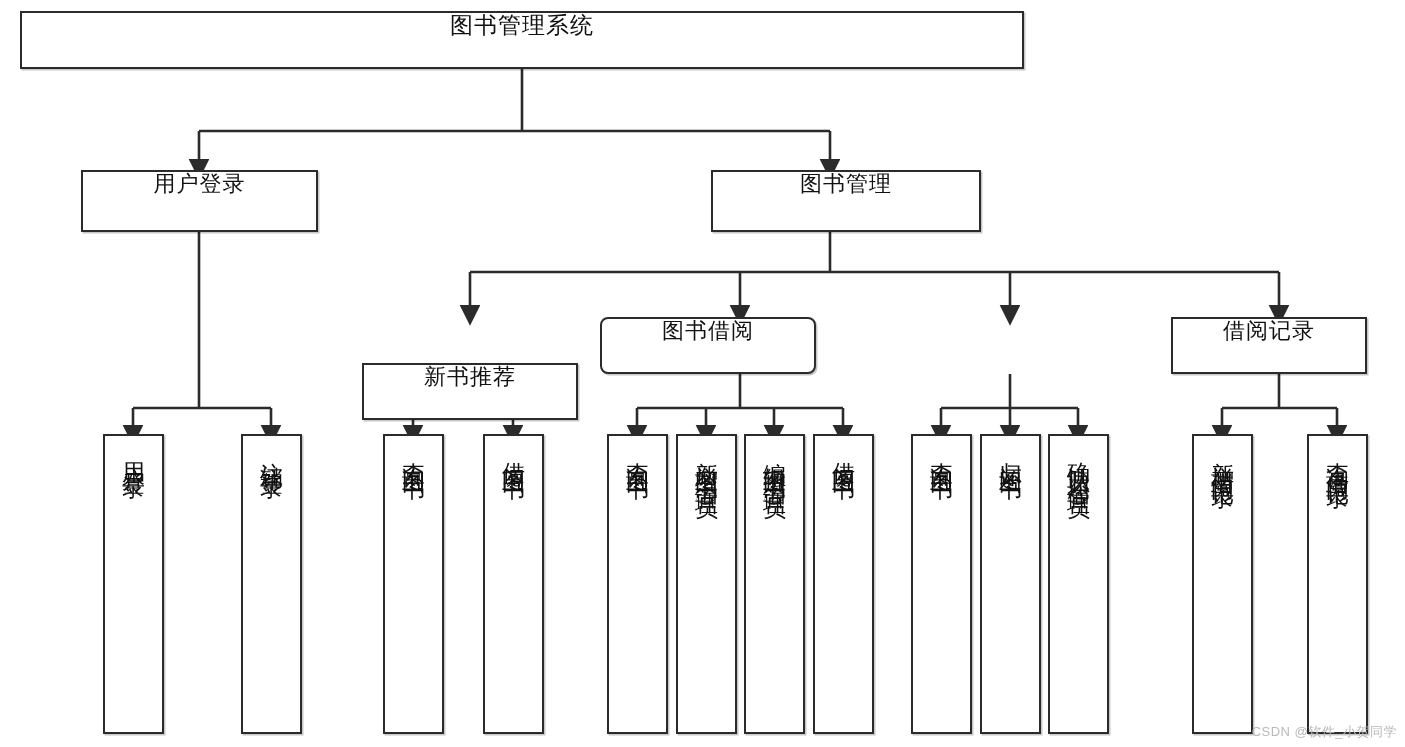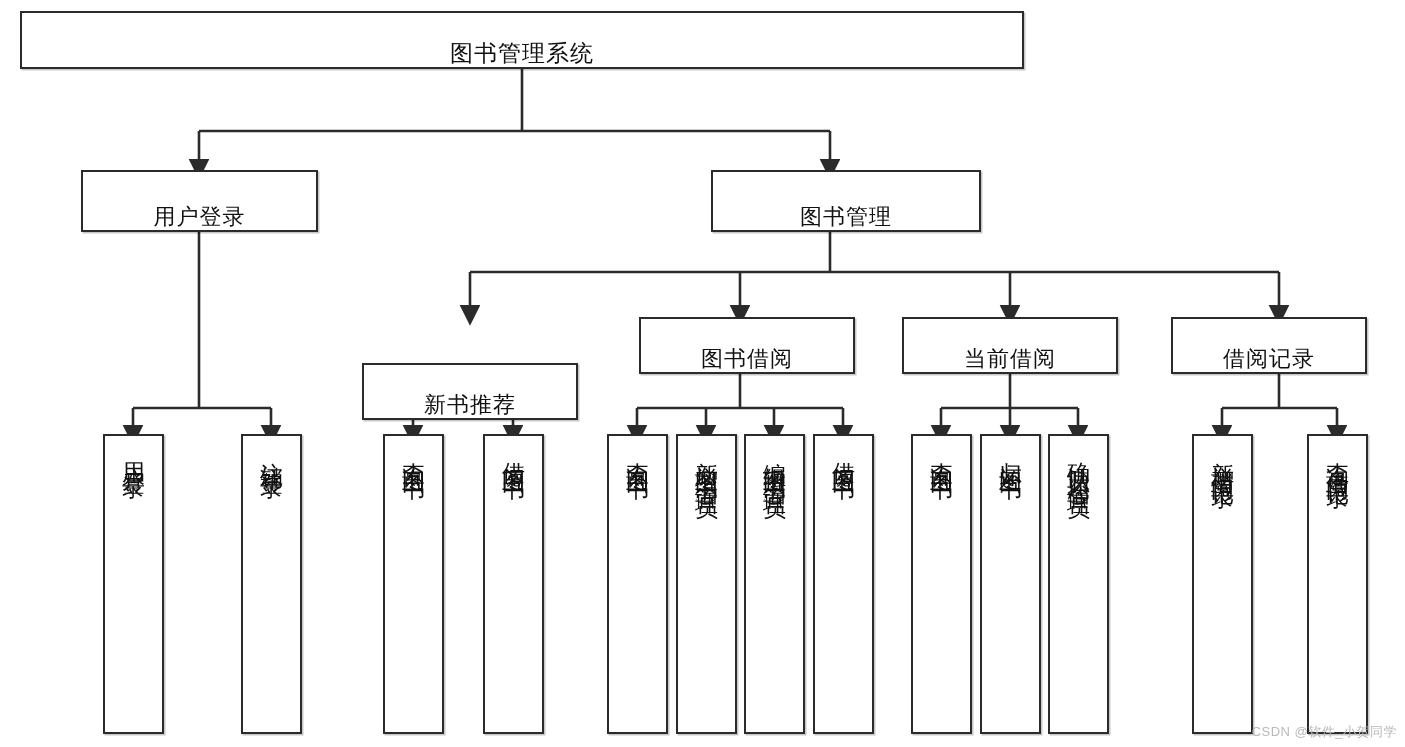--- a/index.html
+++ b/index.html
@@ -13,21 +13,21 @@
   }
   #stage{position:absolute;left:0;top:0;width:1405px;height:747px;}
   svg.wires{position:absolute;left:0;top:0;width:1405px;height:747px;pointer-events:none;}
 
   .node{
     position:absolute;
     box-sizing:border-box;
     background:#ffffff;
     border:2.5px solid #2b2b2b;
     display:flex;
-    align-items:flex-end;
+    align-items:flex-start;
     justify-content:center;
     color:#111111;
     box-shadow:1.5px 1.5px 0 rgba(0,0,0,.22);
   }
   .node .lbl{
     display:block;
     letter-spacing:1px;
     line-height:1.12;
     white-space:nowrap;
   }
@@ -117,25 +117,22 @@
   <div class="node h-node" style="left:81px;top:170px;width:237px;height:62px;">
     <span class="lbl">用户登录</span>
   </div>
   <div class="node h-node" style="left:711px;top:170px;width:270px;height:62px;">
     <span class="lbl">图书管理</span>
   </div>
 
   <div class="node h-node" style="left:362px;top:317px;width:216px;height:57px;margin-top:46px;">
     <span class="lbl">新书推荐</span>
   </div>
-  <div class="node h-node" style="left:639px;top:317px;width:216px;height:57px;">
+  <div class="node h-node" style="left:600px;top:317px;width:216px;height:57px;border-radius:8px;">
     <span class="lbl">图书借阅</span>
-  </div>
-  <div class="node h-node" style="left:902px;top:317px;width:216px;height:57px;">
-    <span class="lbl">当前借阅</span>
   </div>
   <div class="node h-node" style="left:1171px;top:317px;width:196px;height:57px;">
     <span class="lbl">借阅记录</span>
   </div>
 
   <div class="node v-node" style="left:103px;top:434px;width:61px;height:300px;">
     <span class="lbl">用户登录</span>
   </div>
   <div class="node v-node" style="left:241px;top:434px;width:61px;height:300px;">
     <span class="lbl">注销登录</span>

